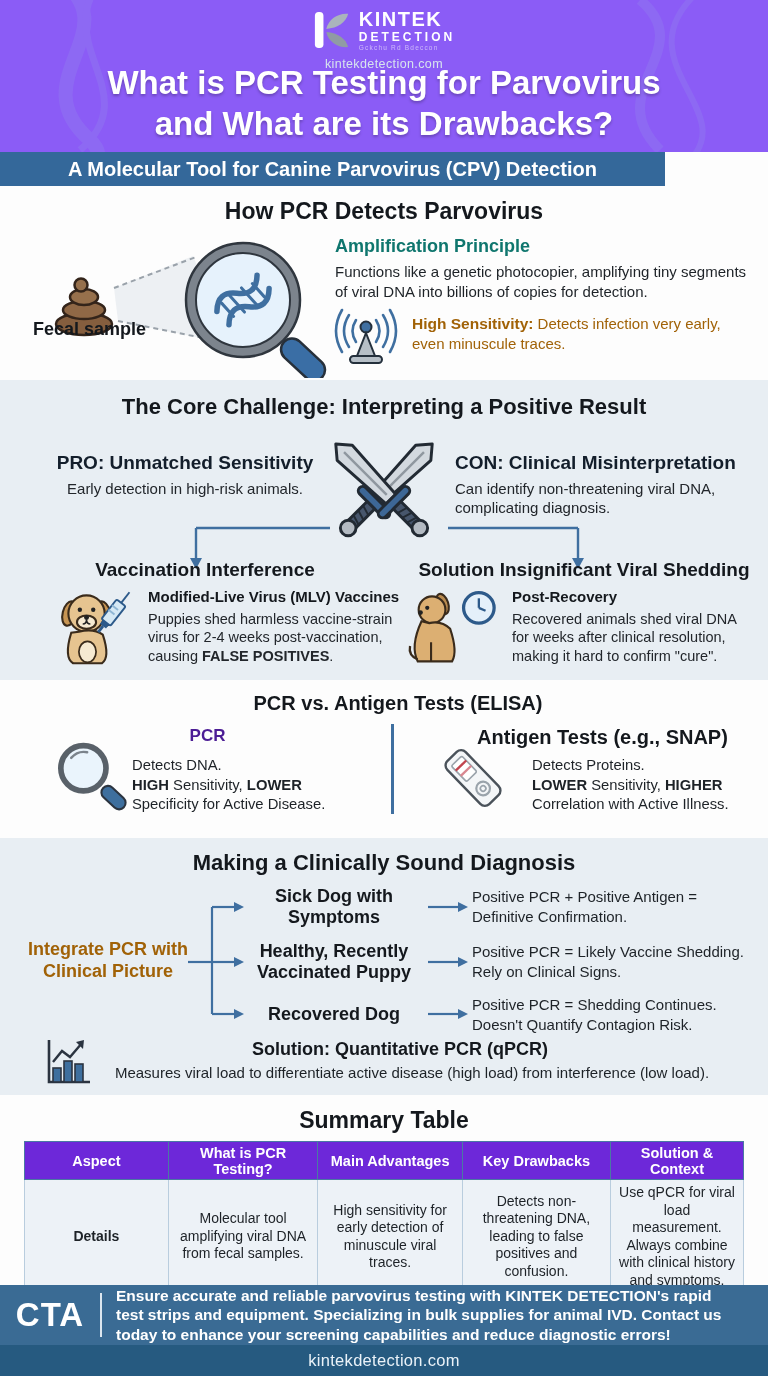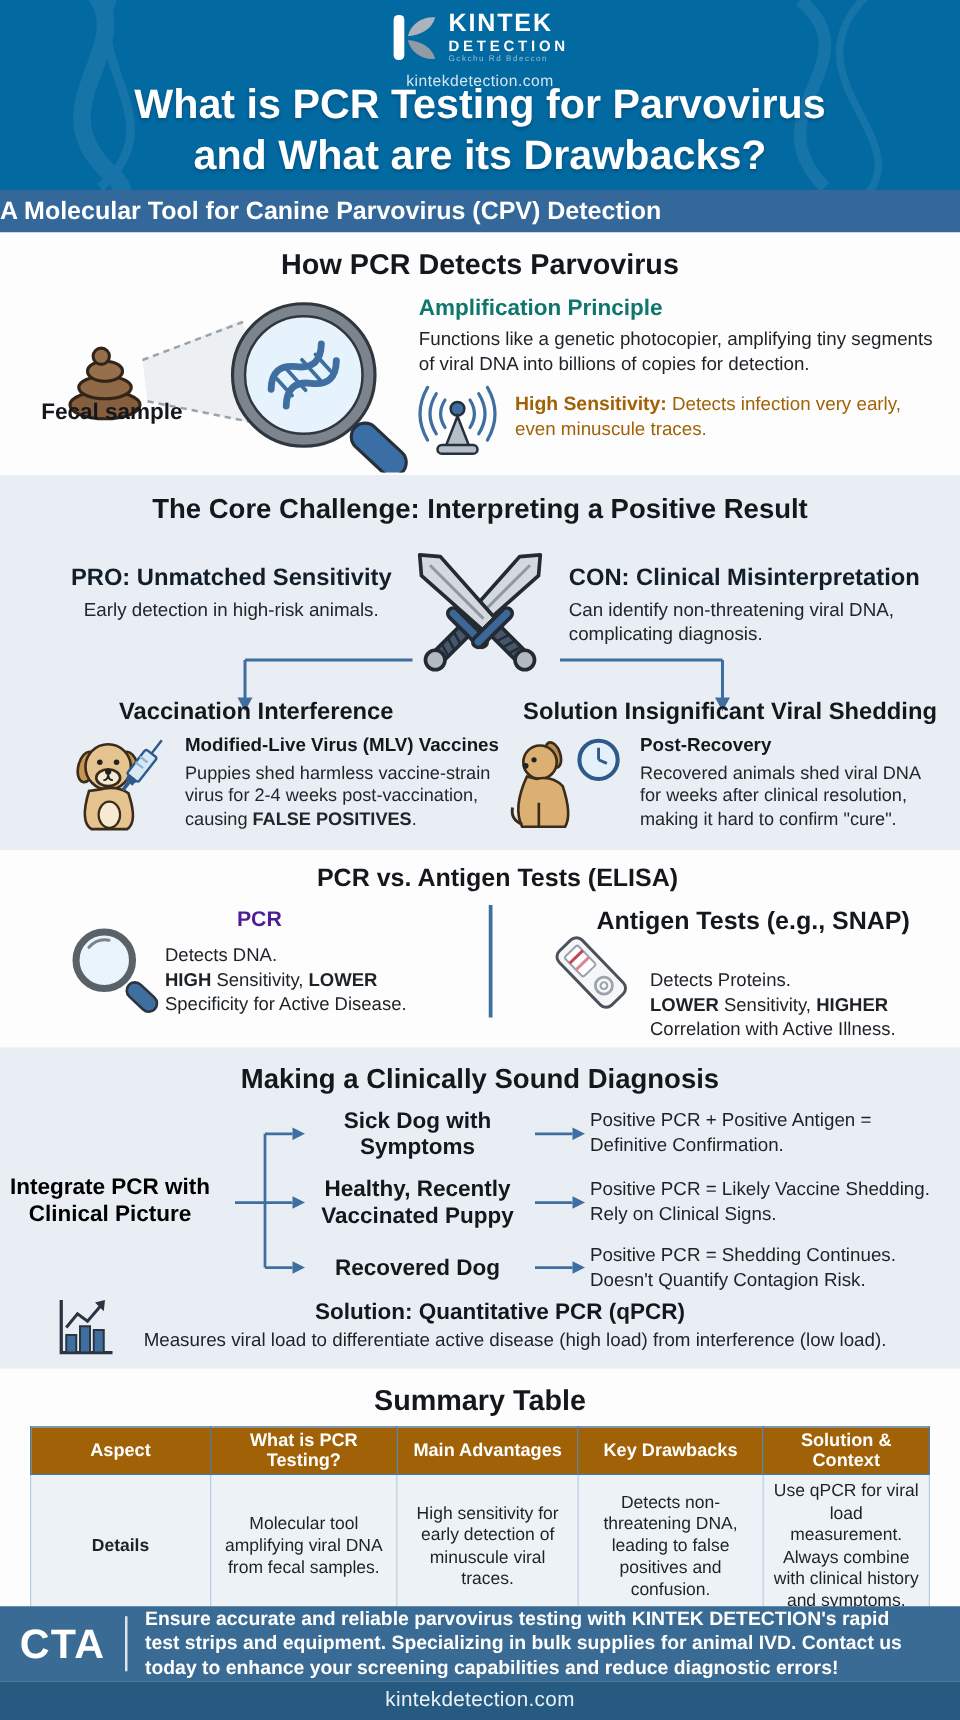--- a/index.html
+++ b/index.html
@@ -1,36 +1,36 @@
 <!DOCTYPE html>
 <html><head>
 <meta charset="utf-8">
 <style>
   * { margin:0; padding:0; box-sizing:border-box; }
   body { font-family:"Liberation Sans", sans-serif; background:#ffffff; }
   .page { position:relative; width:768px; height:1376px; overflow:hidden; background:#fdfdfd; }
 
   
-  .hdr { position:absolute; left:0; top:0; width:768px; height:152px; background:#0369a1; color:#fff; }
+  .hdr { position:absolute; left:0; top:0; width:768px; height:152px; background:#8b5cf6; color:#fff; }
   .hdr-deco { position:absolute; inset:0; opacity:.12; }
   .logo-wrap { position:absolute; left:0; top:9px; width:768px; text-align:center; }
   .logo-row { display:inline-flex; align-items:center; gap:8px; }
   .logo-mark { width:38px; height:40px; }
   .logo-text { text-align:left; line-height:1; }
   .brand-name { font-size:20px; font-weight:800; letter-spacing:1.5px; }
   .brand-sub { font-size:12px; font-weight:700; letter-spacing:3px; margin-top:2px; }
   .brand-tag { font-size:6.5px; letter-spacing:1.2px; opacity:.55; margin-top:2px; }
   .brand-site { font-size:12.5px; color:#d7e4ee; margin-top:3px; letter-spacing:.4px; }
   .page-title { position:absolute; left:0; top:63px; width:768px; text-align:center;
     font-size:33px; font-weight:800; line-height:1.23; color:#fff;
     text-shadow:0 2px 3px rgba(0,0,0,.25); }
 
   
-  .band { position:absolute; left:0; top:152px; width:768px; height:34px; background:#34689a;
-    color:#fff; font-size:20px; font-weight:700; display:flex; align-items:center; justify-content:flex-start; }
+  .band { position:absolute; left:0; top:152px; width:665px; height:34px; background:#34689a;
+    color:#fff; font-size:20px; font-weight:700; display:flex; align-items:center; justify-content:center; }
 
   
   .sec { position:absolute; left:0; width:768px; }
   .sec h2 { text-align:center; font-weight:800; color:#14181d; }
   .light { background:#e8eef3; }
   .white { background:#fdfdfd; }
 
   .sec-how   { top:186px; height:194px; }
   .sec-chal  { top:380px; height:300px; }
   .sec-comp  { top:680px; height:158px; }
@@ -59,37 +59,37 @@
   .grp-sub { font-size:15px; font-weight:800; color:#14181d; white-space:nowrap; margin-bottom:3px; }
   .grp-text-l { left:148px; top:207px; width:248px; }
   .grp-text-r { left:512px; top:207px; width:244px; }
 
   
   .comp-title { padding-top:12px; font-size:20px;margin-left:28px; }
   .col-title-l { left:125px; top:46px; width:165px; text-align:center; font-size:17px; font-weight:800; color:#4c1d95; }
   .col-title-r { left:455px; top:46px; width:295px; text-align:center; font-size:20px; font-weight:800; color:#14181d; }
   .col-text { font-size:14.8px; line-height:1.32; color:#1d2227; }
   .col-text-l { left:132px; top:76px; width:220px; }
-  .col-text-r { left:520px; top:76px; width:218px;margin-top:20px; }
+  .col-text-r { left:532px; top:76px; width:218px; }
   .comp-divider { left:391px; top:44px; width:2.5px; height:90px; background:#3f6fa0; }
 
   
   .diag-title { padding-top:12px; font-size:22px; }
-  .root-label { left:2px; top:101px; width:172px; text-align:center; font-size:18px; font-weight:800; line-height:1.2; color:#000000; }
+  .root-label { left:22px; top:101px; width:172px; text-align:center; font-size:18px; font-weight:800; line-height:1.2; color:#a16207; }
   .case { width:184px; left:242px; text-align:center; font-size:18px; font-weight:800; line-height:1.18; color:#14181d; }
   .case1 { top:48px; } .case2 { top:103px; } .case3 { top:166px; }
   .result { left:472px; width:280px; font-size:15px; line-height:1.3; color:#1d2227; }
   .res1 { top:49px; } .res2 { top:104px; } .res3 { top:157px; }
   .sol-title { left:90px; top:201px; width:620px; text-align:center; font-size:18px; font-weight:800; color:#14181d; }
   .sol-body { left:92px; top:226px; width:640px; text-align:center; font-size:15px; color:#1d2227; }
 
   
   .summ-title { padding-top:12px; font-size:23px; }
   .summ-table { position:absolute; left:24px; top:46px; width:720px; border-collapse:collapse; table-layout:fixed; }
-  .summ-table th { background:#a16207; color:#fff; font-size:14.5px; font-weight:700;
+  .summ-table th { background:#6d28d9; color:#fff; font-size:14.5px; font-weight:700;
     height:38px; border:1px solid #4a79a3; padding:2px 6px; }
   .summ-table td { background:#edf2f7; color:#1d2227; font-size:14px; height:93px;
     border:1px solid #b9cdde; text-align:center; padding:4px 8px; line-height:1.25; }
   .summ-table td.rowlabel { font-weight:800; }
 
   
   .cta { position:absolute; left:0; top:1285px; width:768px; height:60px; background:#3a6b94; color:#fff;
     display:flex; align-items:center; }
   .cta-label { width:100px; text-align:center; font-size:33px; font-weight:800; letter-spacing:1px; }
   .cta-div { width:2px; height:44px; background:#dbe6ef; }

